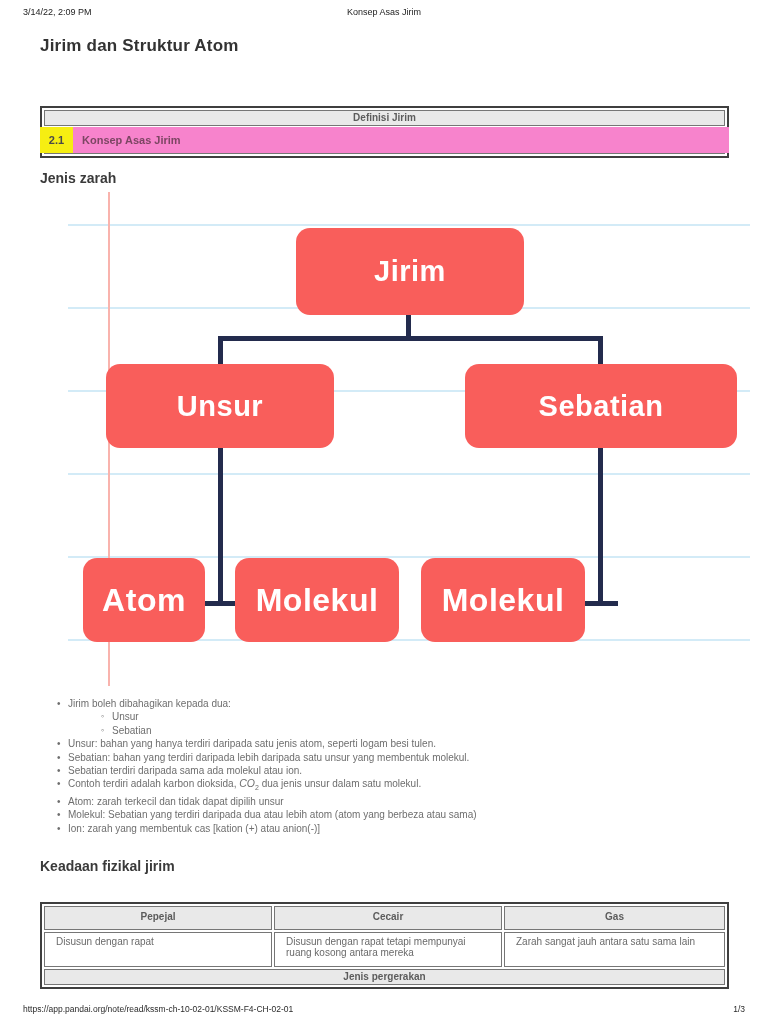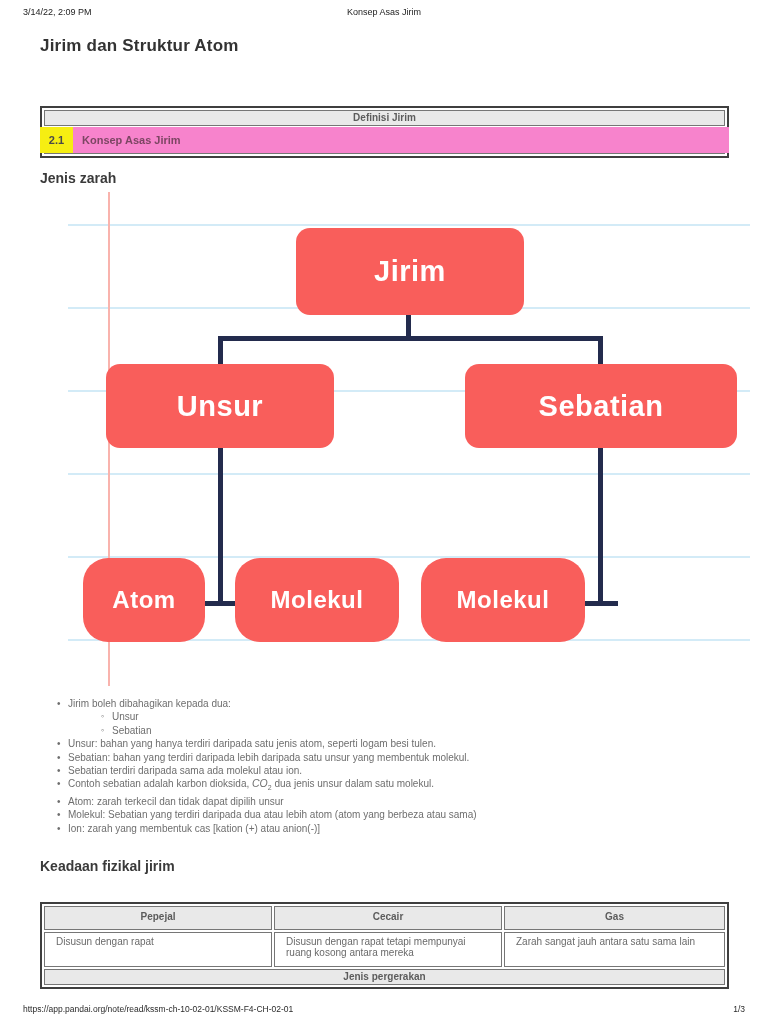--- a/index.html
+++ b/index.html
@@ -36,21 +36,21 @@
                   font-size:11px; color:#7c4663; }
 
   
   .notebook { position:absolute; left:0; top:190px; width:768px; height:500px;margin-left:24px; }
   .rule { position:absolute; left:44px; width:682px; height:2px; background:#d3ebf7; }
   .margin-line { position:absolute; left:84px; top:2px; width:2px; height:494px; background:#f9b3ad; }
   .conn { position:absolute; background:#232b4d; }
   .dbox { position:absolute; background:#f95e5b; border-radius:14px; color:#ffffff;
           display:flex; align-items:center; justify-content:center; font-weight:bold;
           letter-spacing:.5px; }
-  .f29 { font-size:29px; } .f27 { font-size:24px;border-radius:25px; }
+  .f29 { font-size:29px; } .f27 { font-size:32px; }
 
   
   .notes { position:absolute; left:56px; top:697px; width:665px; list-style:none;
            font-size:10px; color:#6e6e6e; }
   .notes li { position:relative; padding-left:12px; line-height:13.4px; }
   .notes li::before { content:"\2022"; position:absolute; left:1px; }
   .notes li.sub { margin-left:44px; }
   .notes li.sub::before { content:"\25E6"; font-size:9px; }
   .math { font-family:Liberation Sans, sans-serif; font-style:italic; font-size:10.5px; }
   .math sub { font-size:7px; font-style:normal; }
@@ -119,21 +119,21 @@
   <div class="dbox f27" style="left:397px;top:368px;width:164px;height:84px">Molekul</div>
 </div>
 
 <ul class="notes">
   <li><span>Jirim boleh dibahagikan kepada dua:</span></li>
   <li class="sub"><span>Unsur</span></li>
   <li class="sub"><span>Sebatian</span></li>
   <li><span>Unsur: bahan yang hanya terdiri daripada satu jenis atom, seperti logam besi tulen.</span></li>
   <li><span>Sebatian: bahan yang terdiri daripada lebih daripada satu unsur yang membentuk molekul.</span></li>
   <li><span>Sebatian terdiri daripada sama ada molekul atau ion.</span></li>
-  <li><span>Contoh sebatian adalah karbon dioksida, </span><span class="math"><span>CO</span><sub>2</sub></span><span> dua jenis unsur dalam satu molekul.</span></li>
+  <li><span>Contoh terdiri adalah karbon dioksida, </span><span class="math"><span>CO</span><sub>2</sub></span><span> dua jenis unsur dalam satu molekul.</span></li>
   <li><span>Atom: zarah terkecil dan tidak dapat  dipilih unsur</span></li>
   <li><span>Molekul: Sebatian yang terdiri daripada dua atau lebih atom (atom yang berbeza atau sama)</span></li>
   <li><span>Ion: zarah yang membentuk cas [kation (+) atau anion(-)]</span></li>
 </ul>
 
 <div class="section-h sec2">Keadaan fizikal jirim</div>
 
 <table class="ptable state-table">
   <colgroup>
       <col style="width:228px">

